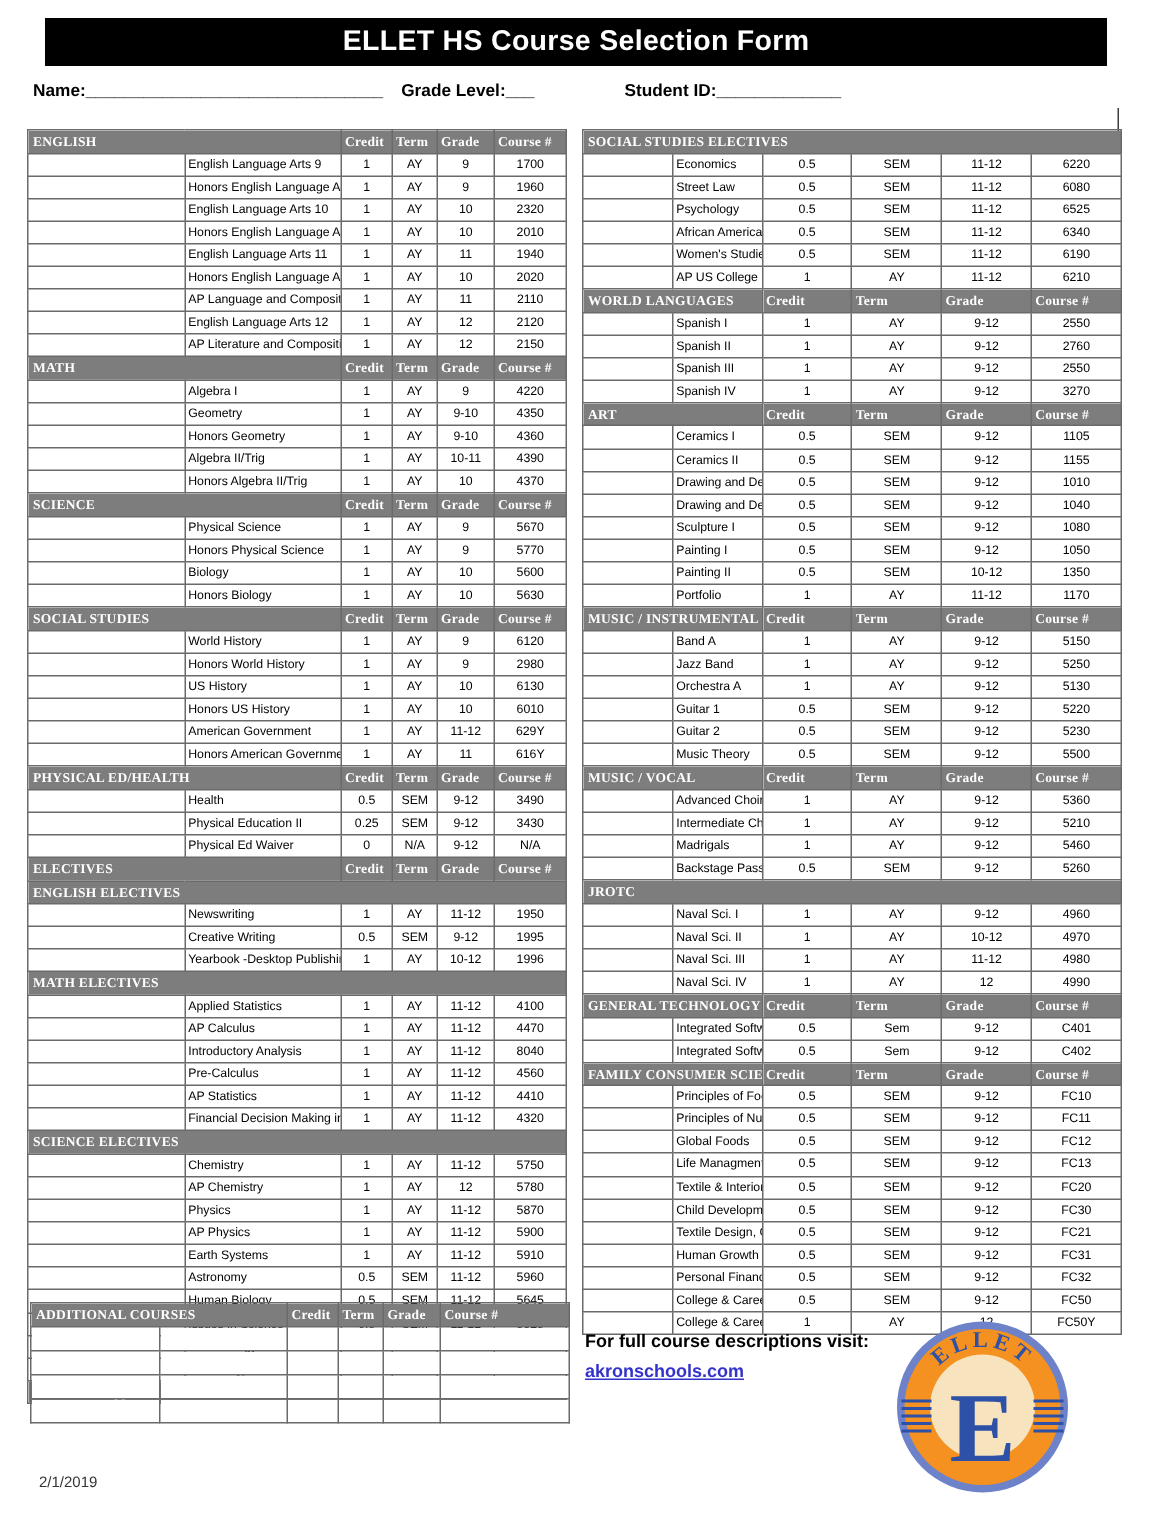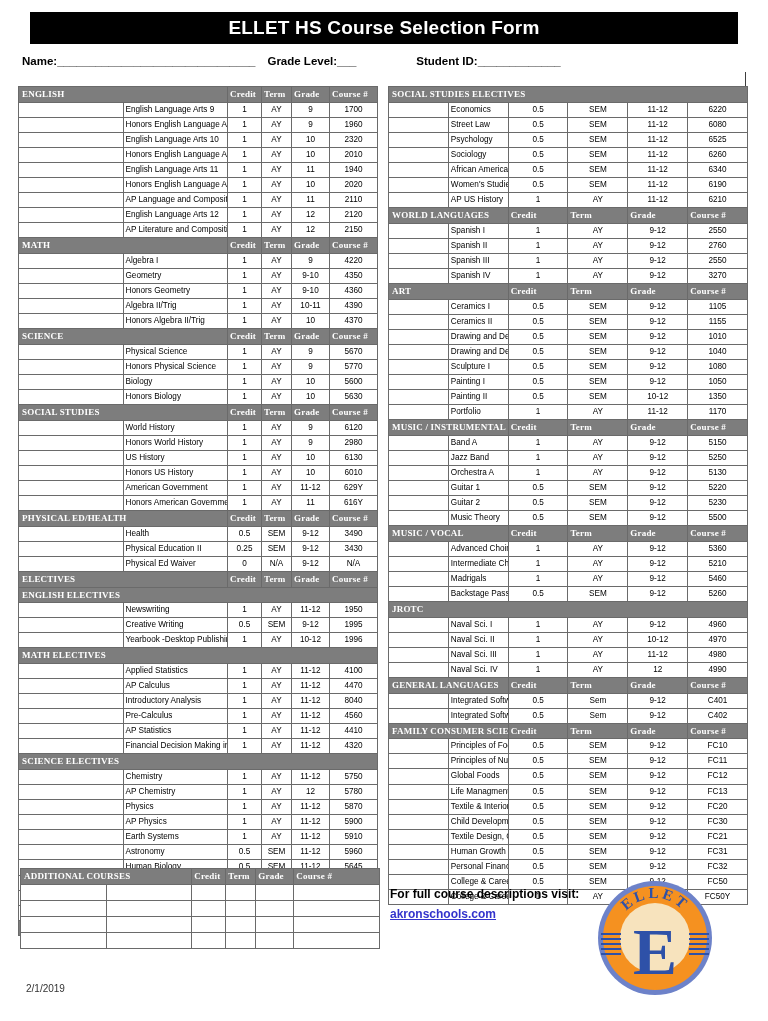--- a/index.html
+++ b/index.html
@@ -592,45 +592,37 @@
         <tr>
           <td class="chk"></td>
           <td class="name">Psychology</td>
           <td class="credit">0.5</td>
           <td class="term">SEM</td>
           <td class="grade">11-12</td>
           <td class="cnum">6525</td>
         </tr>
         <tr>
           <td class="chk"></td>
-          <td class="name">Sociology</td>
-          <td class="credit">0.5</td>
-          <td class="term">SEM</td>
-          <td class="grade">11-12</td>
-          <td class="cnum">6260</td>
-        </tr>
-        <tr>
-          <td class="chk"></td>
           <td class="name">African American Studies</td>
           <td class="credit">0.5</td>
           <td class="term">SEM</td>
           <td class="grade">11-12</td>
           <td class="cnum">6340</td>
         </tr>
         <tr>
           <td class="chk"></td>
           <td class="name">Women's  Studies</td>
           <td class="credit">0.5</td>
           <td class="term">SEM</td>
           <td class="grade">11-12</td>
           <td class="cnum">6190</td>
         </tr>
         <tr>
           <td class="chk"></td>
-          <td class="name">AP US History</td>
+          <td class="name">AP US College</td>
           <td class="credit">1</td>
           <td class="term">AY</td>
           <td class="grade">11-12</td>
           <td class="cnum">6210</td>
         </tr>
         <tr class="sec">
           <td class="sec-title" colspan="2">WORLD LANGUAGES</td>
           <td class="hcol credit">Credit</td>
           <td class="hcol term">Term</td>
           <td class="hcol grade">Grade</td>
@@ -862,21 +854,21 @@
         </tr>
         <tr>
           <td class="chk"></td>
           <td class="name">Naval Sci. IV</td>
           <td class="credit">1</td>
           <td class="term">AY</td>
           <td class="grade">12</td>
           <td class="cnum">4990</td>
         </tr>
         <tr class="sec">
-          <td class="sec-title" colspan="2">GENERAL LANGUAGES</td>
+          <td class="sec-title" colspan="2">GENERAL TECHNOLOGY</td>
           <td class="hcol credit">Credit</td>
           <td class="hcol term">Term</td>
           <td class="hcol grade">Grade</td>
           <td class="hcol cnum">Course #</td>
         </tr>
         <tr>
           <td class="chk"></td>
           <td class="name">Integrated Software I</td>
           <td class="credit">0.5</td>
           <td class="term">Sem</td>

